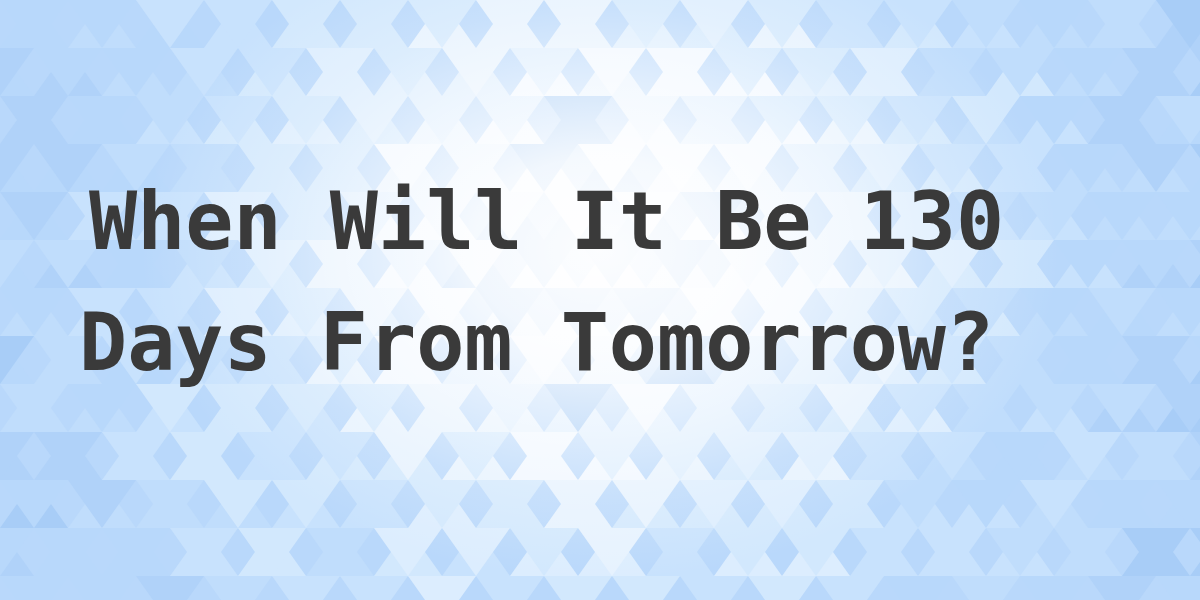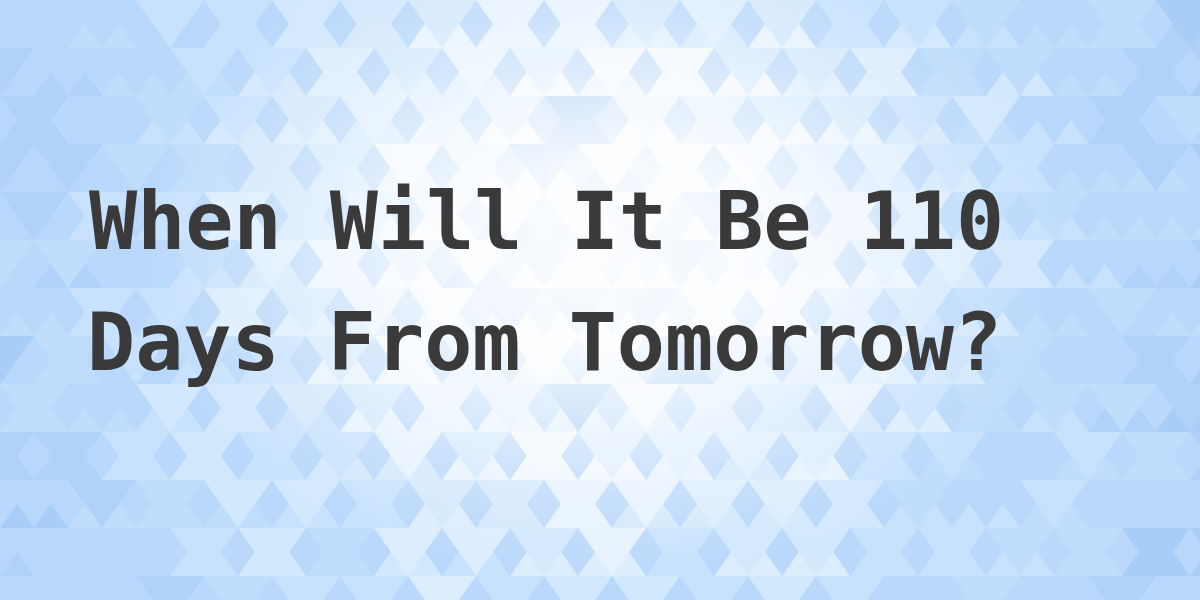--- a/index.html
+++ b/index.html
@@ -61,21 +61,21 @@
     font-family: "DejaVu Sans Mono", monospace;
     font-weight: bold;
     font-size: 80px;
     line-height: 80px;
     letter-spacing: 0px;
     color: #3a3a3a;
     margin: 0;
   }
 
   #title-line-1 { top: 182px; }
-  #title-line-2 { left: 87px; top: 303px; }
+  #title-line-2 { left: 79px; top: 303px; }
 </style>
 </head>
 <body>
 
 <div id="banner">
 
   <svg id="mosaic" viewBox="0 0 1200 600" preserveAspectRatio="none" xmlns="http://www.w3.org/2000/svg" aria-hidden="true">
       <polygon points="-102.0,0.0 -34.0,0.0 -68.0,-48.0" fill="#b0d2f9"></polygon>
       <polygon points="-102.0,-48.0 -34.0,-48.0 -68.0,0.0" fill="#b0d2f9"></polygon>
       <polygon points="-34.0,0.0 34.0,0.0 0.0,-48.0" fill="#b8d8fb"></polygon>
@@ -704,17 +704,17 @@
       <polygon points="1122.0,624.0 1190.0,624.0 1156.0,672.0" fill="#b0d2f9"></polygon>
       <polygon points="1190.0,672.0 1258.0,672.0 1224.0,624.0" fill="#a8cdf7"></polygon>
       <polygon points="1190.0,624.0 1258.0,624.0 1224.0,672.0" fill="#b0d2f9"></polygon>
       <polygon points="1258.0,672.0 1326.0,672.0 1292.0,624.0" fill="#a8cdf7"></polygon>
       <polygon points="1258.0,624.0 1326.0,624.0 1292.0,672.0" fill="#a8cdf7"></polygon>
     </svg>
 
   <div id="glow"></div>
 
   <div id="title-block">
-    <div class="title-line" id="title-line-1">When Will It Be 110</div>
+    <div class="title-line" id="title-line-1">When Will It Be 130</div>
     <div class="title-line" id="title-line-2">Days From Tomorrow?</div>
   </div>
 
 </div>
 
 </body></html>

